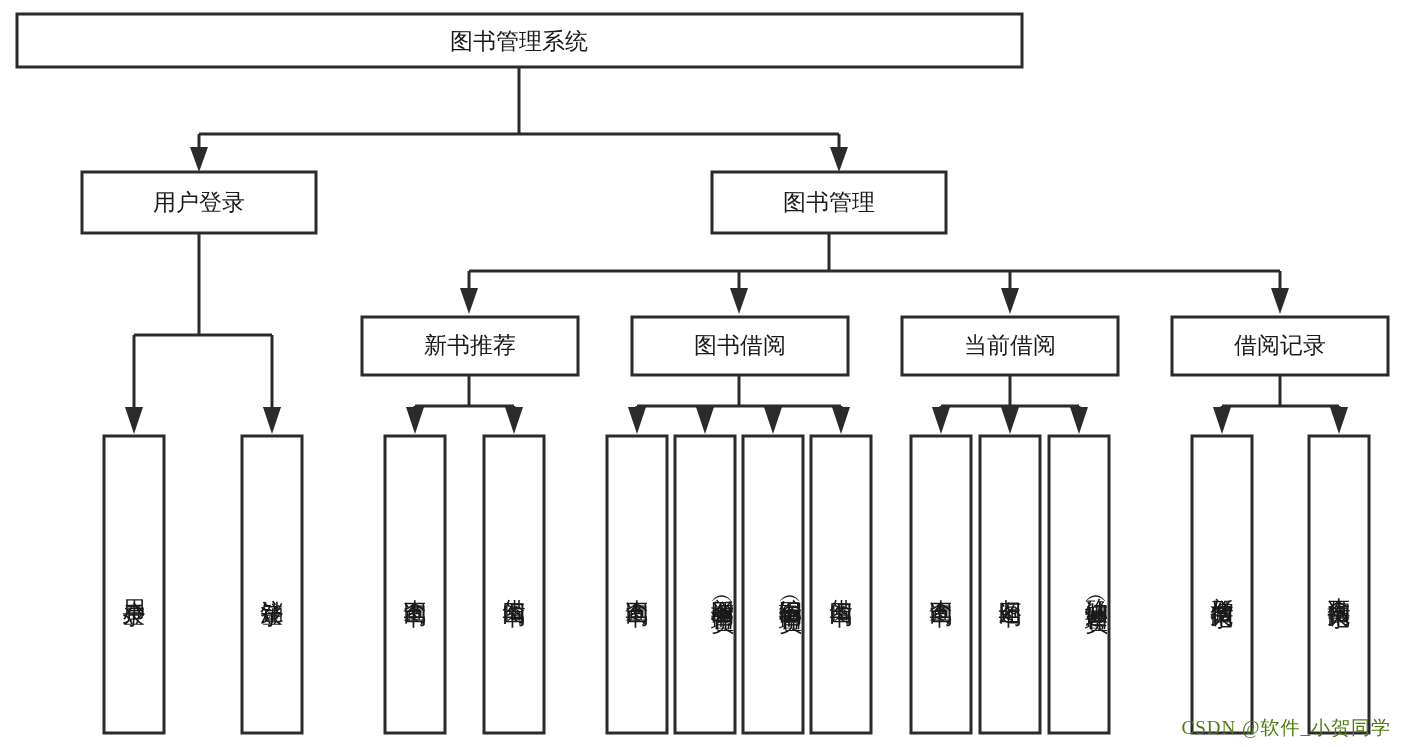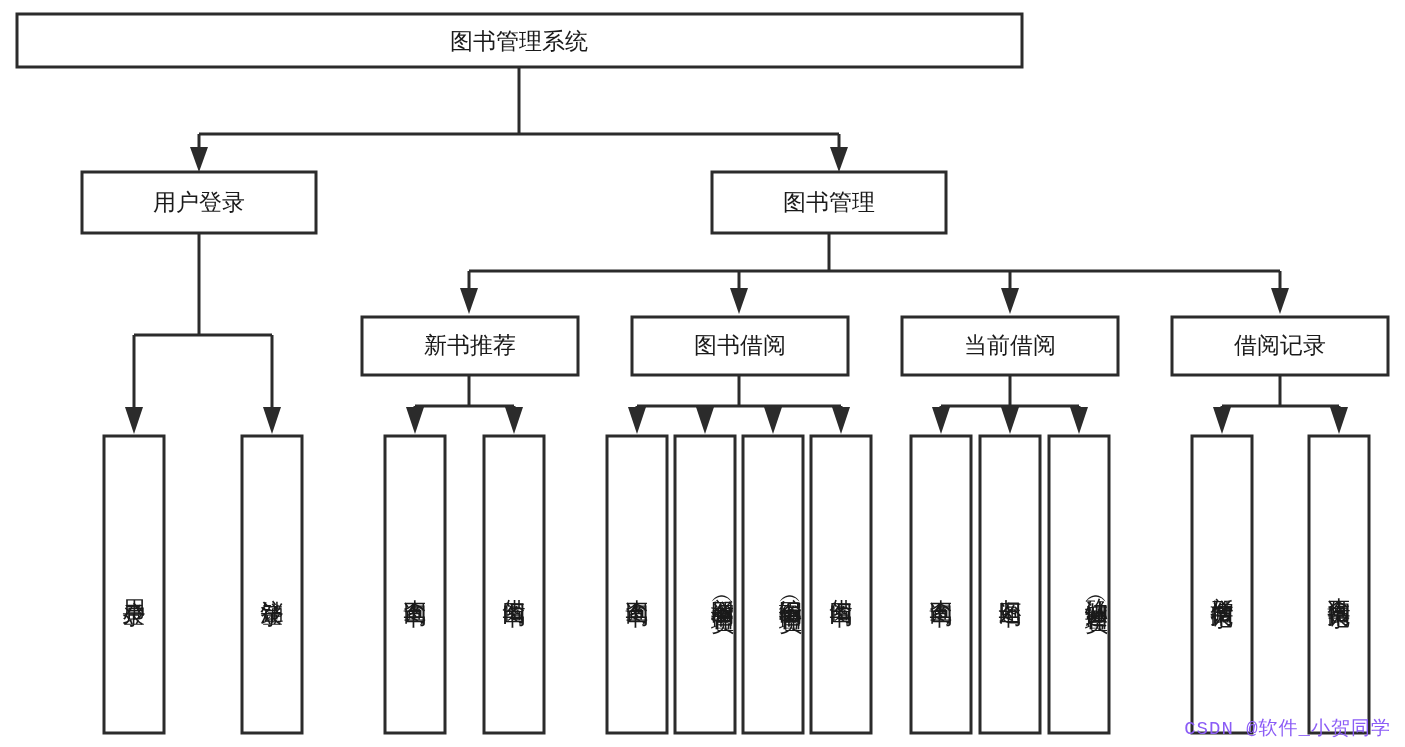--- a/index.html
+++ b/index.html
@@ -62,23 +62,23 @@
     display: flex;
     align-items: center;
     justify-content: center;
     white-space: nowrap;
     pointer-events: none;
   }
   .watermark {
     position: absolute;
     right: 14px;
     bottom: 6px;
-    font-family: Liberation Mono, monospace;
+    font-family: Liberation Serif, serif;
     font-size: 19px;
-    color: #8b5cf6;
+    color: #4d7c0f;
     letter-spacing: 1px;
     white-space: nowrap;
   }
 </style>
 </head>
 <body>
 
 <div id="diagram-root">
 
   <svg id="tree-svg" viewBox="0 0 1405 747">

